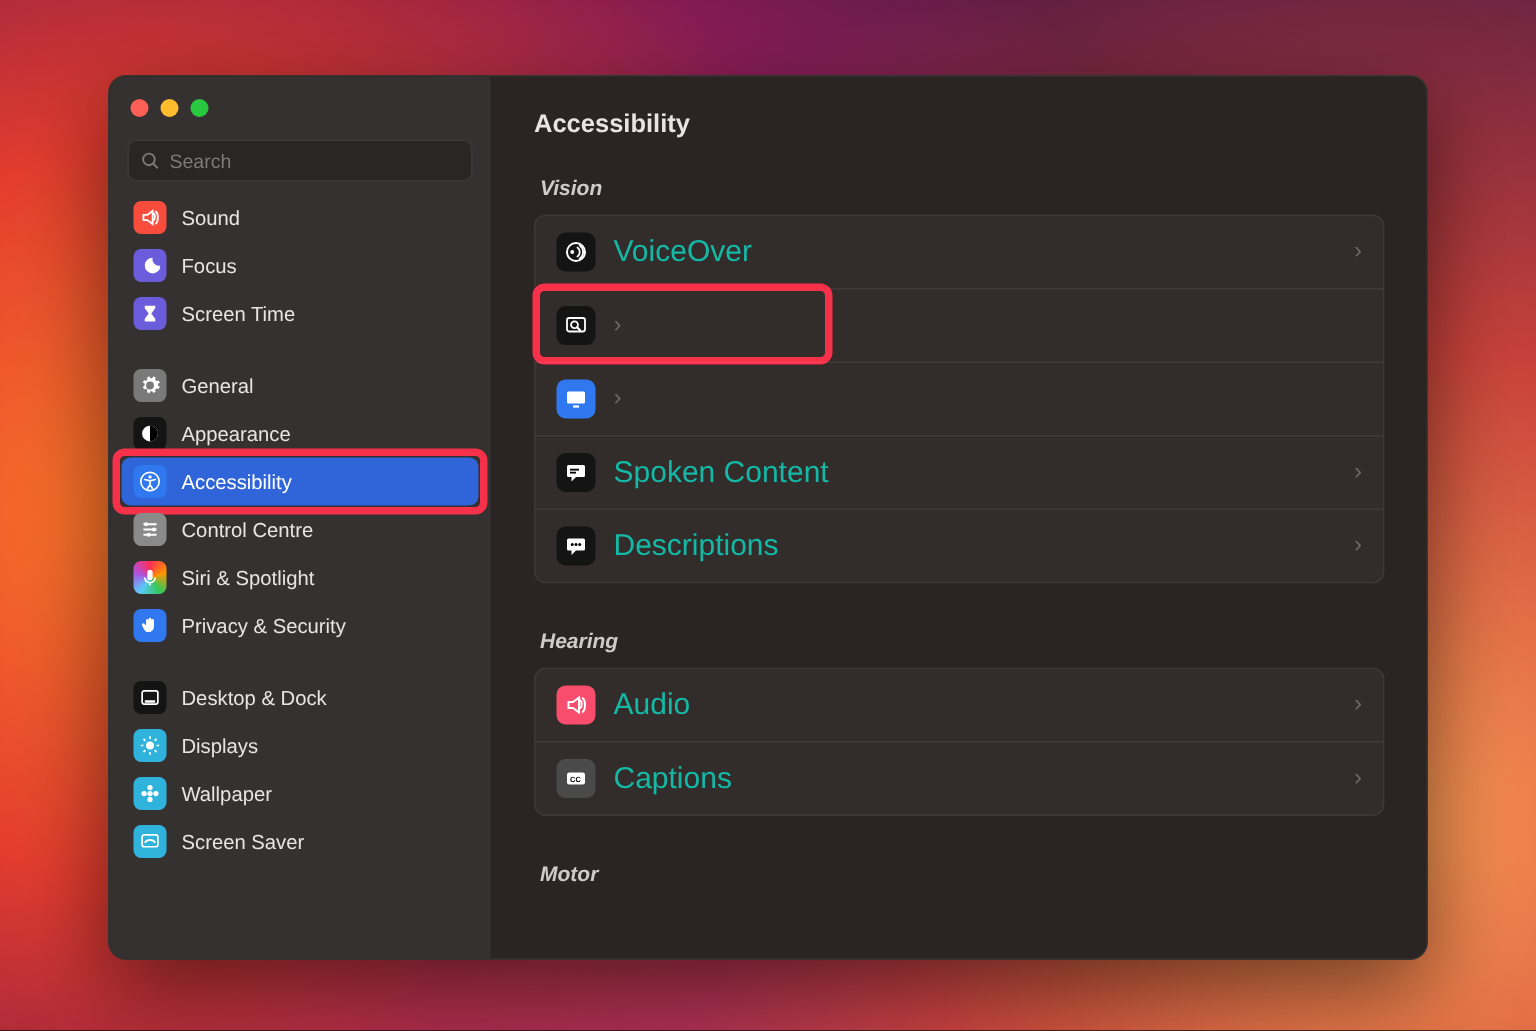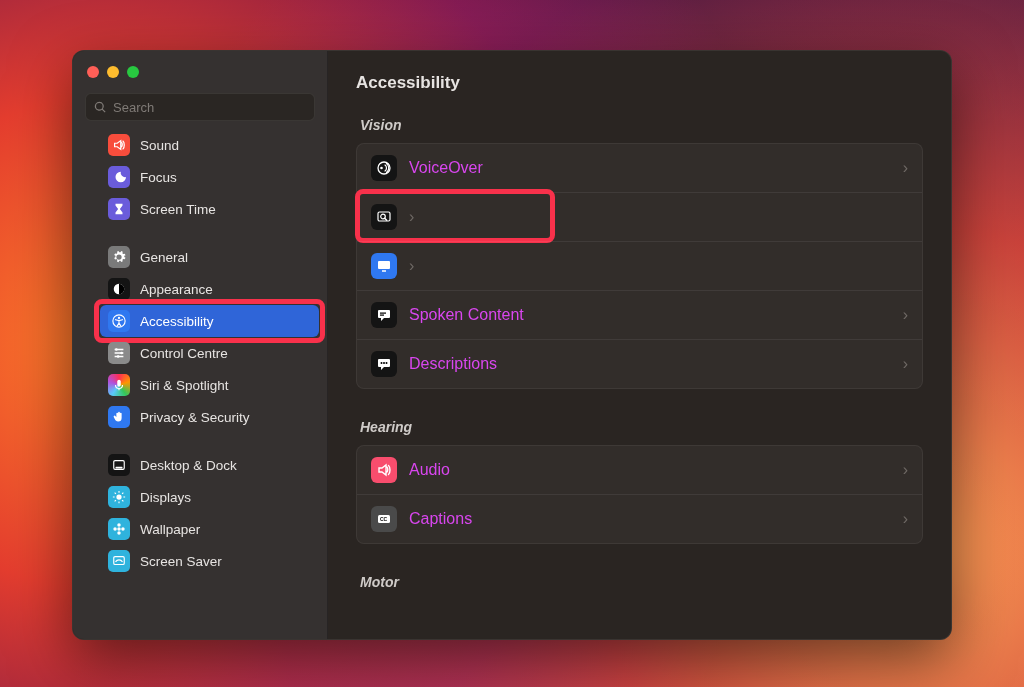--- a/index.html
+++ b/index.html
@@ -32,21 +32,21 @@
   background: #2a2623; border: 1px solid rgba(255,255,255,0.08);
   border-radius: 6px; height: 28px; padding: 0 8px;
 }
 .search input {
   flex: 1; background: transparent; border: none; outline: none;
   color: #bbb; font-size: 13px;
 }
 .search input::placeholder { color: #7f7a76; }
 .search-icon-svg { width: 13px; height: 13px; fill: #7f7a76; }
 
-.nav { flex: 1; overflow-y: auto; padding: 0 8px 12px; margin-left: 19px; }
+.nav { flex: 1; overflow-y: auto; padding: 0 8px 12px; }
 .nav::-webkit-scrollbar { width: 0; }
 .nav-group-gap { height: 16px; }
 .nav-item {
   display: flex; align-items: center; gap: 10px;
   height: 32px; padding: 0 8px; border-radius: 6px;
   color: #e7e4e2; font-size: 13.5px; cursor: pointer;
   position: relative;
 }
 .nav-item.selected { background: #2f65d8; color: #fff; }
 .nav-icon {
@@ -73,21 +73,21 @@
   display: flex; align-items: center; gap: 12px;
   padding: 11px 14px; position: relative; cursor: pointer;
 }
 .row + .row { border-top: 1px solid rgba(255,255,255,0.07); }
 .row-icon {
   width: 26px; height: 26px; border-radius: 6px;
   display: flex; align-items: center; justify-content: center;
   flex-shrink: 0;
 }
 .row-icon svg { width: 16px; height: 16px; fill: #fff; }
-.row-label { flex: 1; font-size: 16px; color: #d946ef; }
+.row-label { flex: 1; font-size: 20px; color: #14b8a6; }
 .chev { color: #6e6864; font-size: 16px; }
 
 
 .c-orange{background:#f84d3c;} .c-purple{background:#6a5cdb;}
 .c-grey{background:#7a7a7a;} .c-black{background:#141414;}
 .c-blue{background:#2f78f0;} .c-cyan{background:#2fb3dd;}
 .c-lgrey{background:#8a8a8a;} .c-pink{background:#f84d6d;}
 .c-darkgrey{background:#4a4a4a;}
 .c-siri{background: conic-gradient(#ff2d55,#ff9500,#34c759,#5ac8fa,#af52de,#ff2d55);}
 </style>

